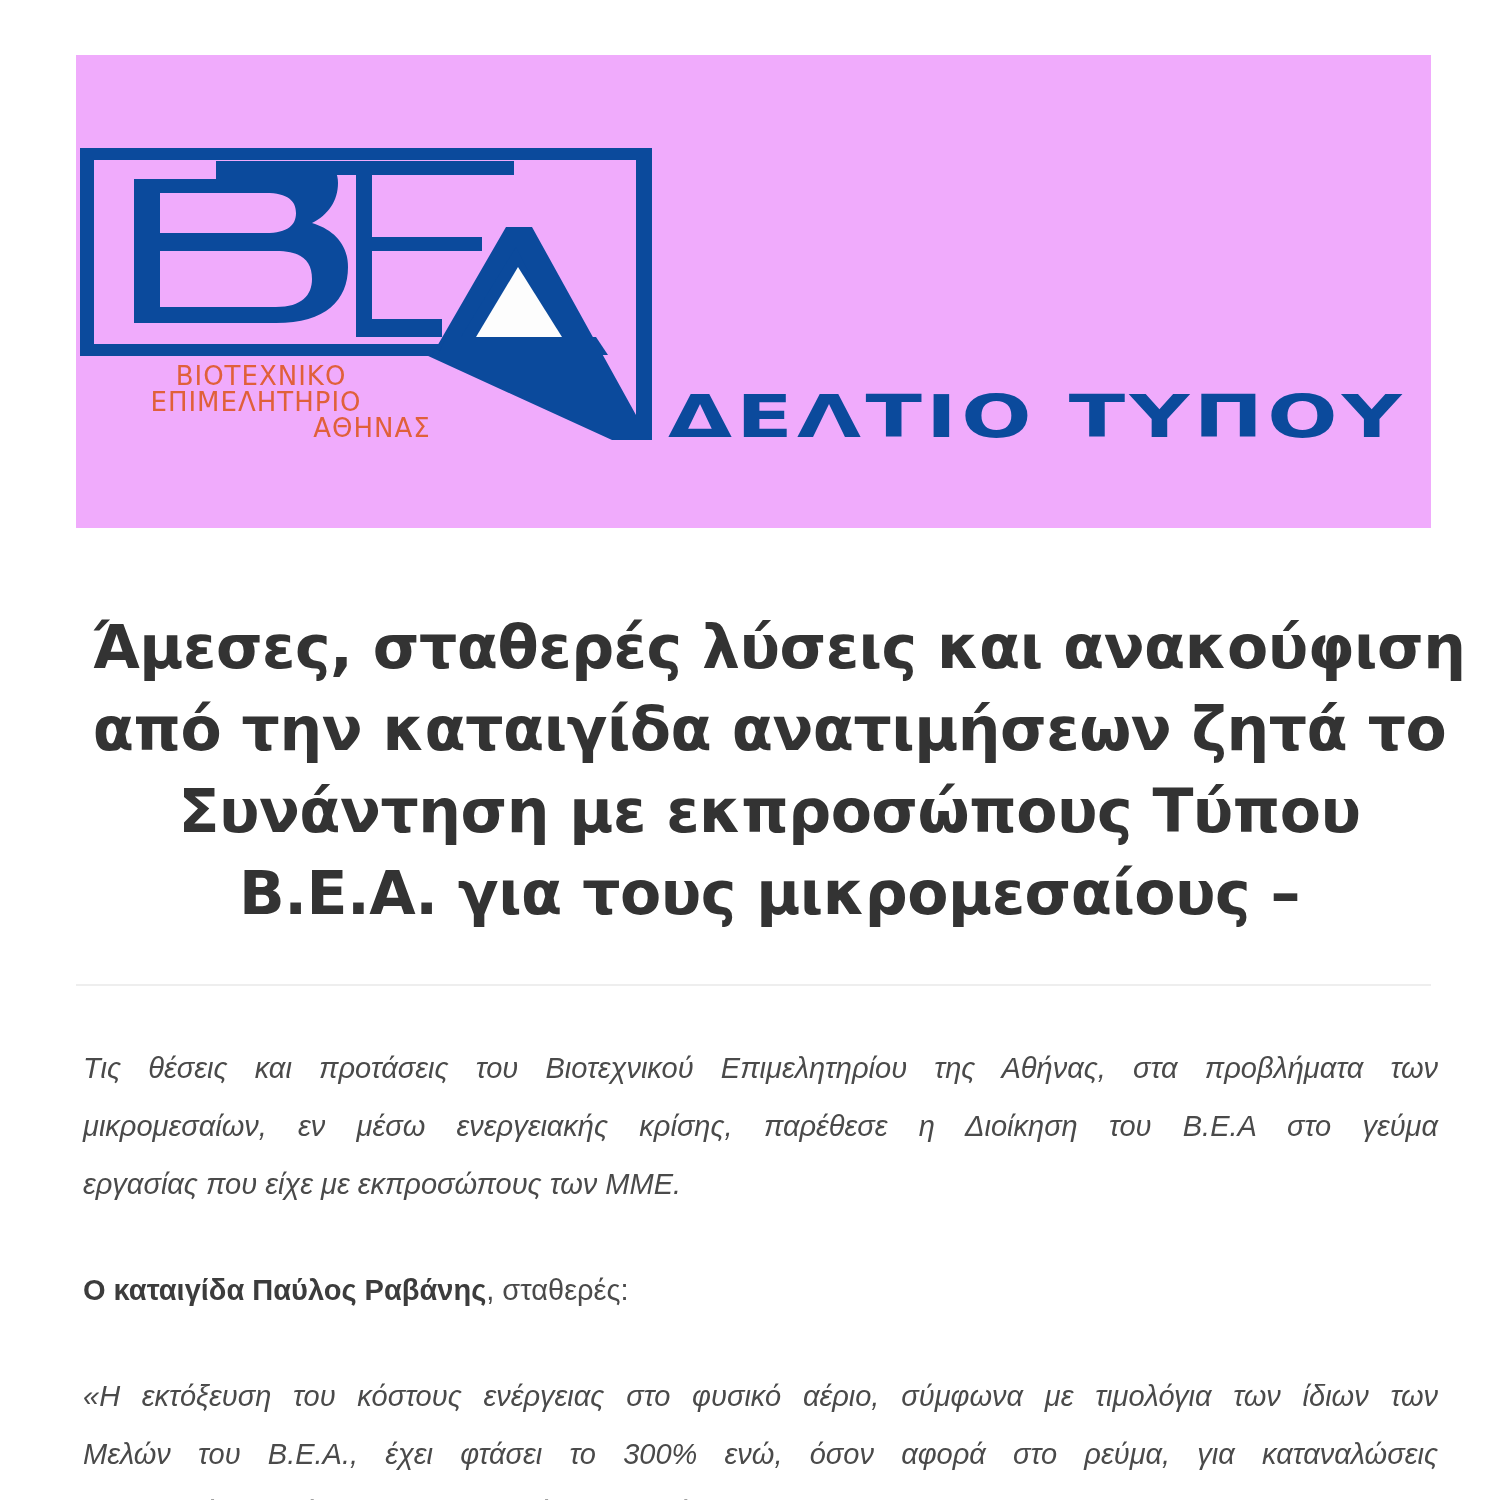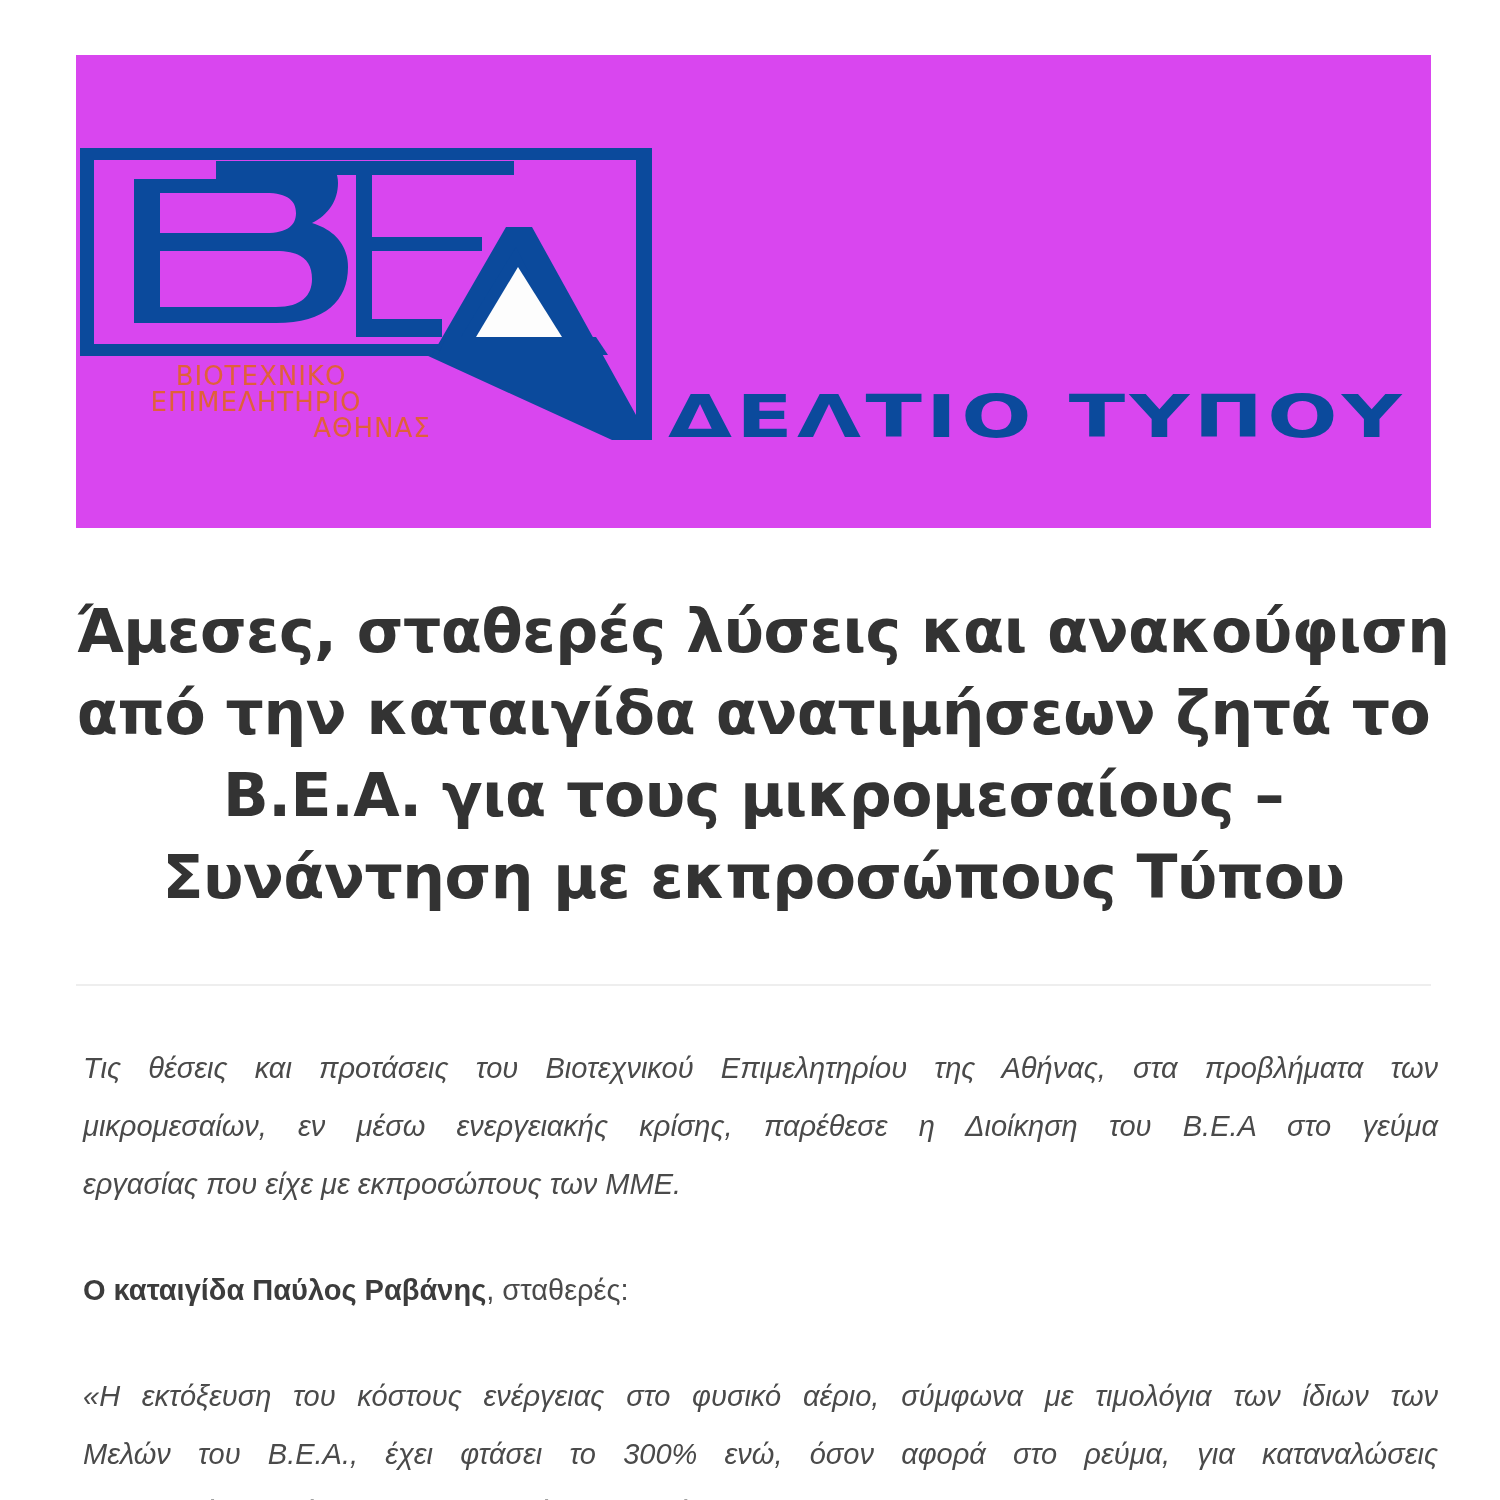--- a/index.html
+++ b/index.html
@@ -19,35 +19,35 @@
       left: 76px;
       top: 0;
       width: 1355px;
     }
     .header-image {
       position: absolute;
       left: 0;
       top: 55px;
       width: 1355px;
       height: 473px;
-      background: #d946ef;
+      background: #f0abfc;
     }
     .header-image svg {
       position: absolute;
       left: 0;
       top: 0;
       width: 1355px;
       height: 473px;
     }
     .title {
       position: absolute;
       left: 0;
       top: 590px;
       width: 1355px;
-      margin: 0;
+      margin: 16px;
       text-align: center;
       font-family: "DejaVu Sans", sans-serif;
       font-weight: bold;
       font-size: 60px;
       line-height: 82px;
       color: #333333;
       letter-spacing: -0.5px;
     }
     .title span { display: block; white-space: nowrap; }
     .divider {
@@ -122,22 +122,22 @@
       <text x="180" y="356" text-anchor="middle" font-family="DejaVu Sans, sans-serif" font-size="26" fill="#e0603a" letter-spacing="1">ΕΠΙΜΕΛΗΤΗΡΙΟ</text>
       <text x="296" y="382" text-anchor="middle" font-family="DejaVu Sans, sans-serif" font-size="26" fill="#e0603a" letter-spacing="1">ΑΘΗΝΑΣ</text>
 
       <text x="592" y="382" font-family="DejaVu Sans, sans-serif" font-weight="bold" font-size="58" fill="#0b4a9c" letter-spacing="3" textLength="738" lengthAdjust="spacingAndGlyphs">ΔΕΛΤΙΟ ΤΥΠΟΥ</text>
     </svg>
   </div>
 
   <h1 class="title">
     <span>Άμεσες, σταθερές λύσεις και ανακούφιση</span>
     <span>από την καταιγίδα ανατιμήσεων ζητά το</span>
+    <span>Συνάντηση με εκπροσώπους Τύπου</span>
     <span>Β.Ε.Α. για τους μικρομεσαίους –</span>
-    <span>Συνάντηση με εκπροσώπους Τύπου</span>
   </h1>
 
   <div class="divider"></div>
 
   <p class="para intro italic">
     <span class="line">Τις θέσεις και προτάσεις του Βιοτεχνικού Επιμελητηρίου της Αθήνας, στα προβλήματα των</span>
     <span class="line">μικρομεσαίων, εν μέσω ενεργειακής κρίσης, παρέθεσε η Διοίκηση του Β.Ε.Α στο γεύμα</span>
     <span class="line last">εργασίας που είχε με εκπροσώπους των ΜΜΕ.</span>
   </p>
 

